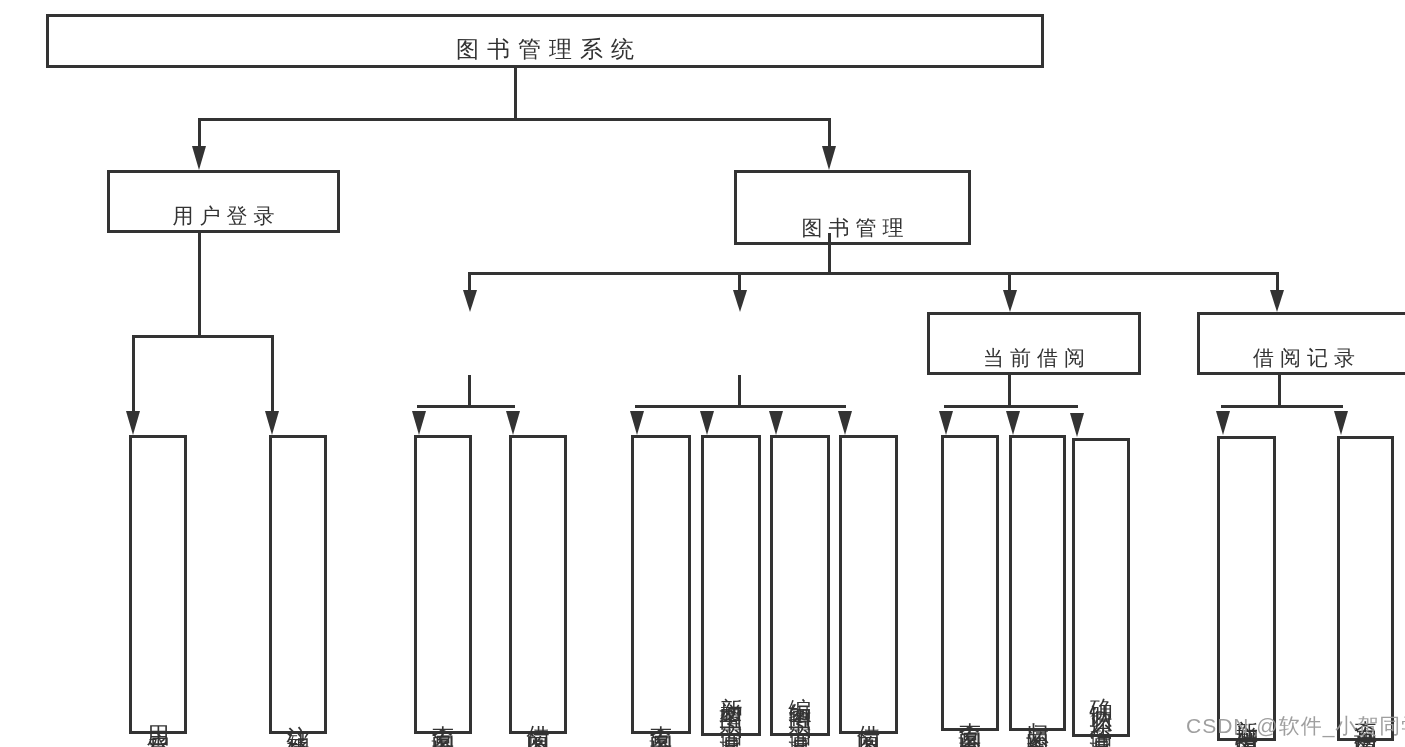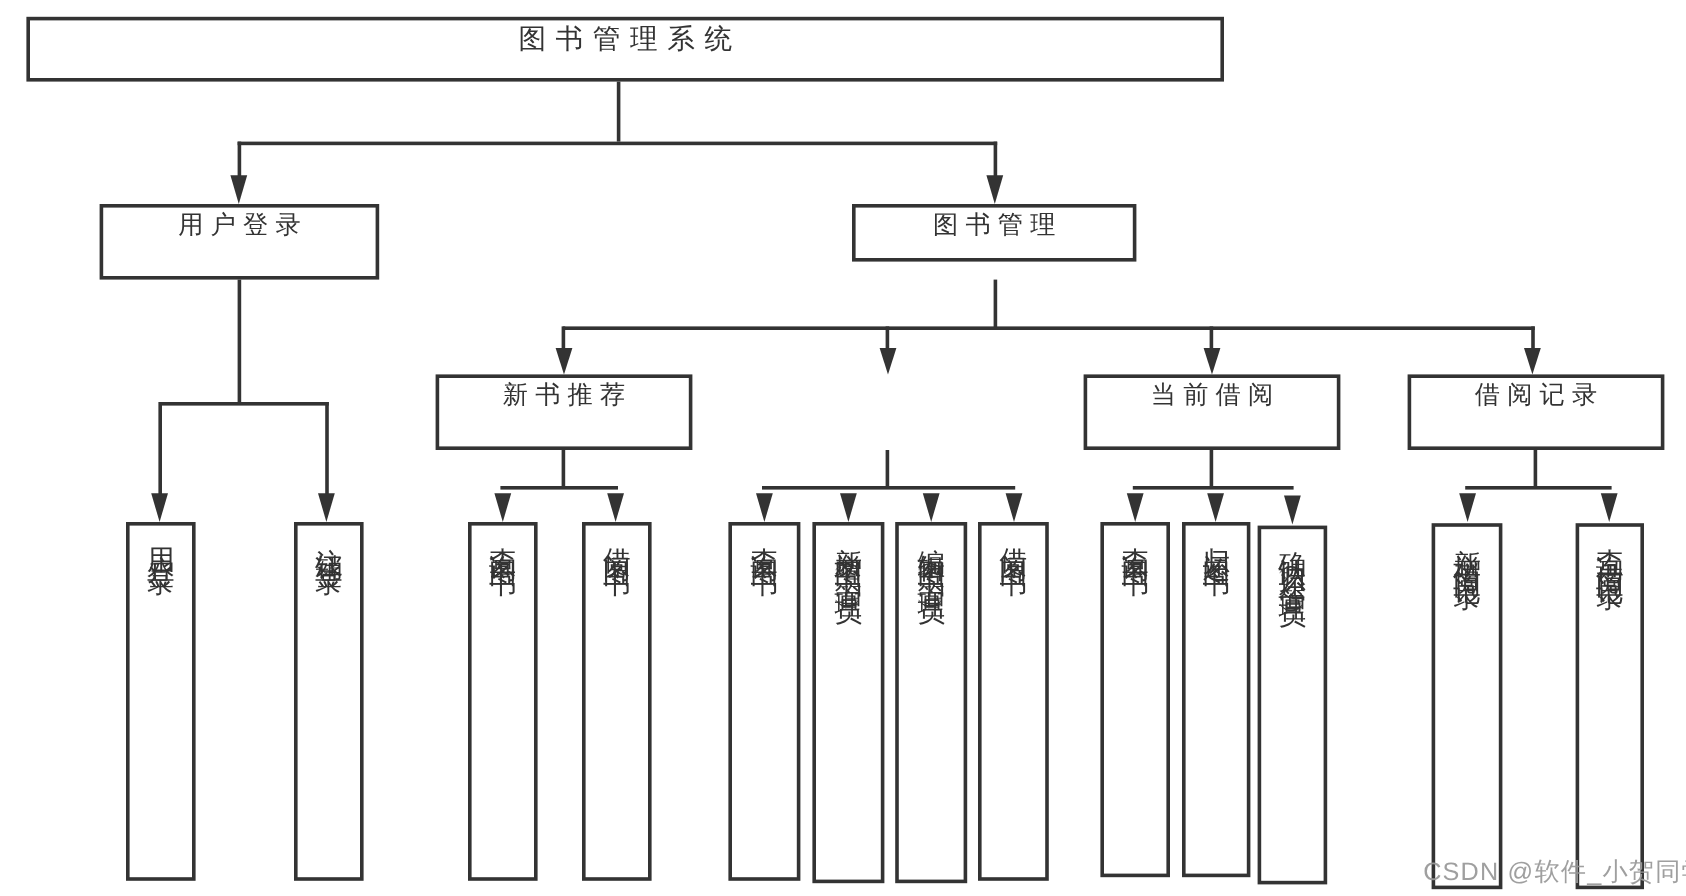--- a/index.html
+++ b/index.html
@@ -3,21 +3,21 @@
 <meta charset="utf-8">
 <style>
   html,body { margin:0; padding:0; background:#ffffff; }
   .canvas {
     position:relative; width:1405px; height:747px; background:#ffffff;
     font-family:"Liberation Sans","DejaVu Sans",sans-serif; color:#333333;
     overflow:hidden;
   }
   .node {
     position:absolute; box-sizing:border-box; background:#ffffff;
-    border:3px solid #333333; display:flex; align-items:flex-start; justify-content:center;
+    border:3px solid #333333; display:flex; align-items:flex-end; justify-content:center;margin-left:24px;
   }
   .node .htext { font-size:21px; letter-spacing:6px; text-indent:6px; white-space:nowrap; }
   .root .htext { font-size:23px; letter-spacing:8px; text-indent:8px; }
   .leaf { border-width:3px; }
   .vtext {
     writing-mode:vertical-rl; text-orientation:mixed;
     font-size:23px; letter-spacing:6px; line-height:1; white-space:nowrap;
   }
   .v { position:absolute; width:3px; background:#333333; }
   .h { position:absolute; height:3px; background:#333333; }
@@ -37,27 +37,24 @@
 
 <div class="canvas">
 
   <div class="node root" style="left:22px;top:14px;width:998px;height:54px">
     <span class="htext">图书管理系统</span>
   </div>
 
   <div class="node" style="left:83px;top:170px;width:233px;height:63px">
     <span class="htext">用户登录</span>
   </div>
-  <div class="node" style="left:710px;top:170px;width:237px;height:48px">
+  <div class="node" style="left:710px;top:170px;width:237px;height:75px">
     <span class="htext">图书管理</span>
   </div>
 
-  <div class="node" style="left:363px;top:312px;width:214px;height:63px">
-    <span class="htext">新书推荐</span>
-  </div>
   <div class="node" style="left:1173px;top:312px;width:214px;height:63px">
     <span class="htext">借阅记录</span>
   </div>
   <div class="node" style="left:903px;top:312px;width:214px;height:63px">
     <span class="htext">当前借阅</span>
   </div>
 
   <div class="node leaf" style="left:105px;top:435px;width:58px;height:299px">
     <span class="vtext">用户登录</span>
   </div>

